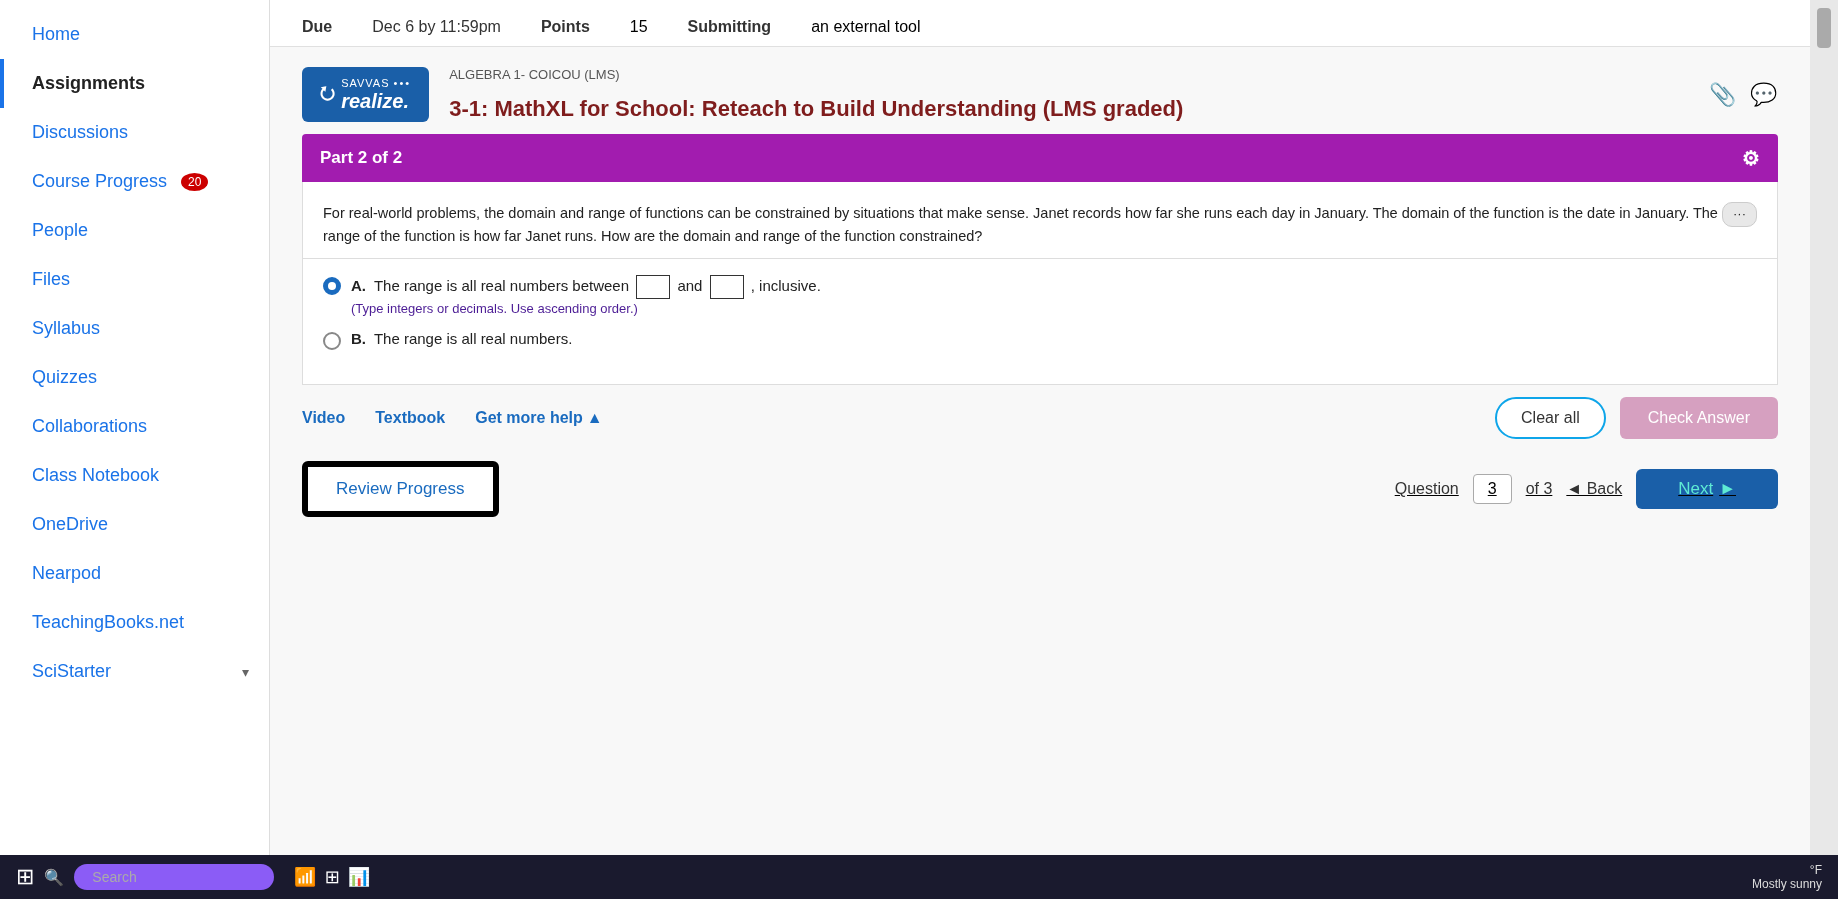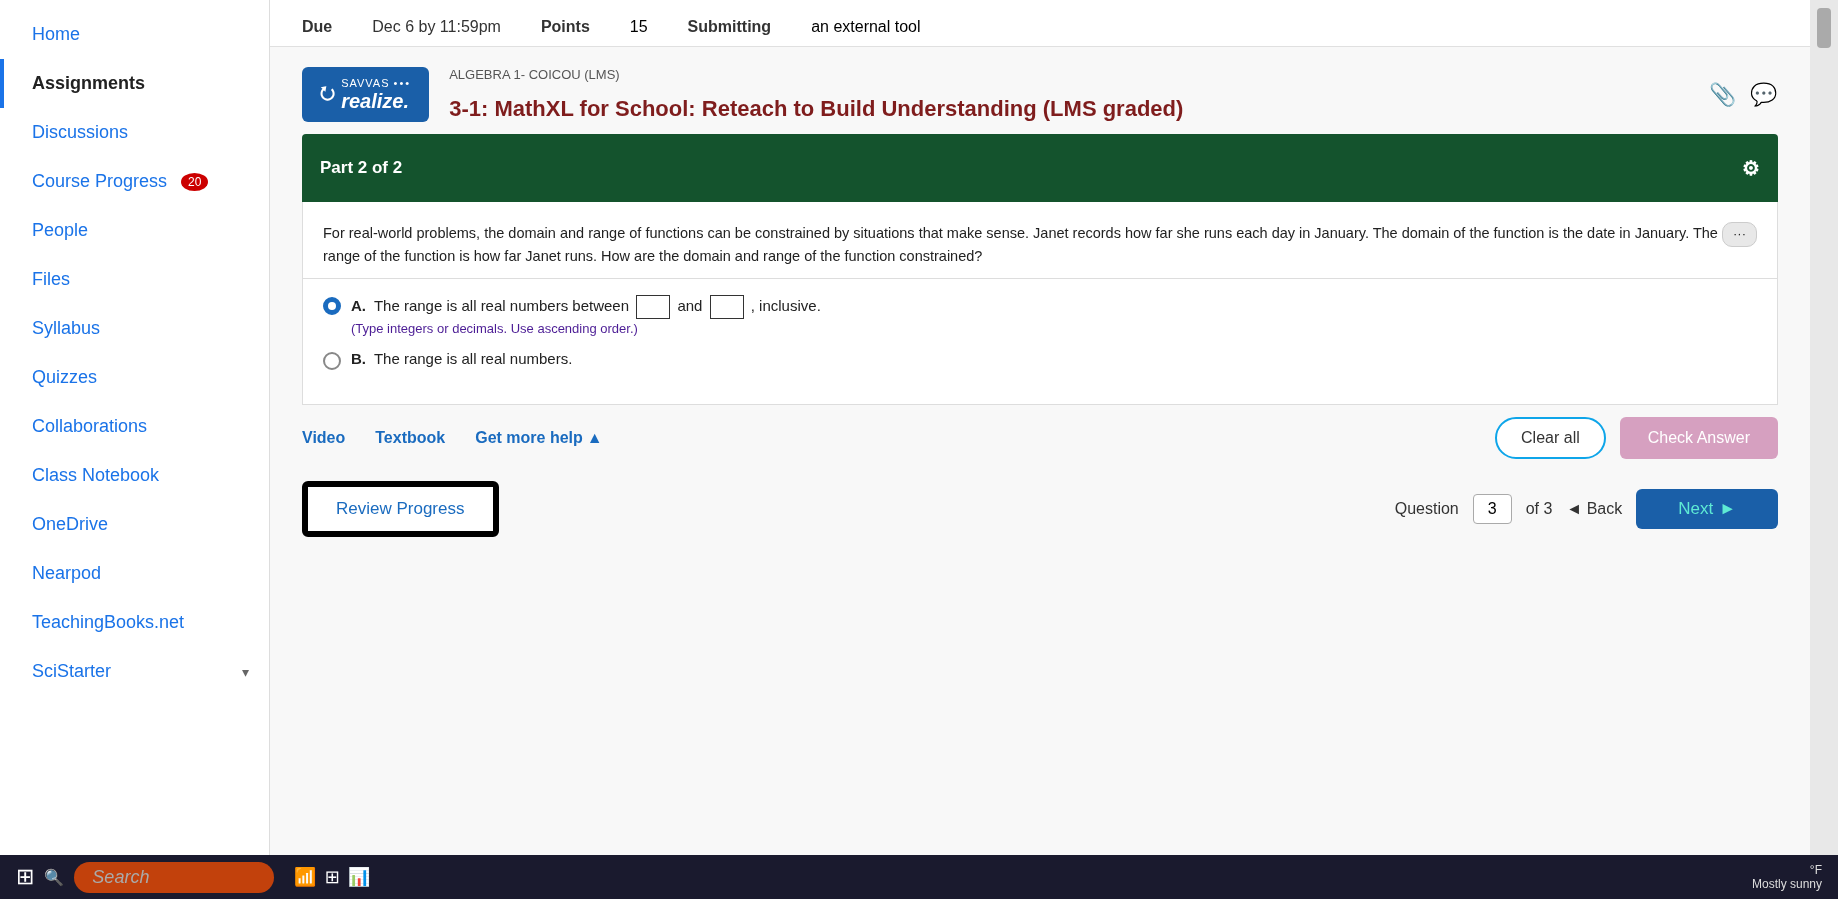--- a/index.html
+++ b/index.html
@@ -111,25 +111,25 @@
     .icon-btn {
       background: none;
       border: none;
       font-size: 22px;
       cursor: pointer;
       color: #555;
     }
 
     
     .part-bar {
-      background: #14532d;
+      background: #a21caf;
       color: #fff;
       font-size: 17px;
       font-weight: 600;
-      padding: 22px 18px;
+      padding: 12px 18px;
       border-radius: 4px 4px 0 0;
       display: flex;
       align-items: center;
       justify-content: space-between;
     }
     .gear-icon { font-size: 20px; color: #fff; cursor: pointer; }
 
     
     .question-box {
       background: #fff;
@@ -233,20 +233,21 @@
       border-radius: 6px;
       padding: 12px 28px;
       font-size: 17px;
       cursor: pointer;
       font-weight: 500;
     }
     .right-controls {
       display: flex;
       align-items: center;
       gap: 14px;
+      text-decoration: underline;
     }
     .clear-all-btn {
       border: 2px solid #0ea5e9;
       color: #333;
       background: #fff;
       border-radius: 30px;
       padding: 10px 24px;
       font-size: 16px;
       cursor: pointer;
     }
@@ -323,28 +324,27 @@
       z-index: 100;
     }
     .taskbar-start {
       background: none;
       border: none;
       color: #fff;
       font-size: 22px;
       cursor: pointer;
     }
     .taskbar-search {
-      background: #c2410c;
+      background: #8b5cf6;
       border: none;
       border-radius: 20px;
       padding: 5px 18px;
       color: #fff;
-      font-size: 18px;
+      font-size: 14px;
       width: 200px;
-      font-style: italic;
     }
     .taskbar-search::placeholder { color: #aaa; }
     .taskbar-icons { display: flex; gap: 8px; margin-left: 10px; }
     .taskbar-icon { font-size: 18px; color: #fff; cursor: pointer; }
 
     
     .weather { margin-left: auto; color: #ddd; font-size: 12px; display: flex; flex-direction: column; align-items: flex-end; }
   </style>
 </head>
 <body>

